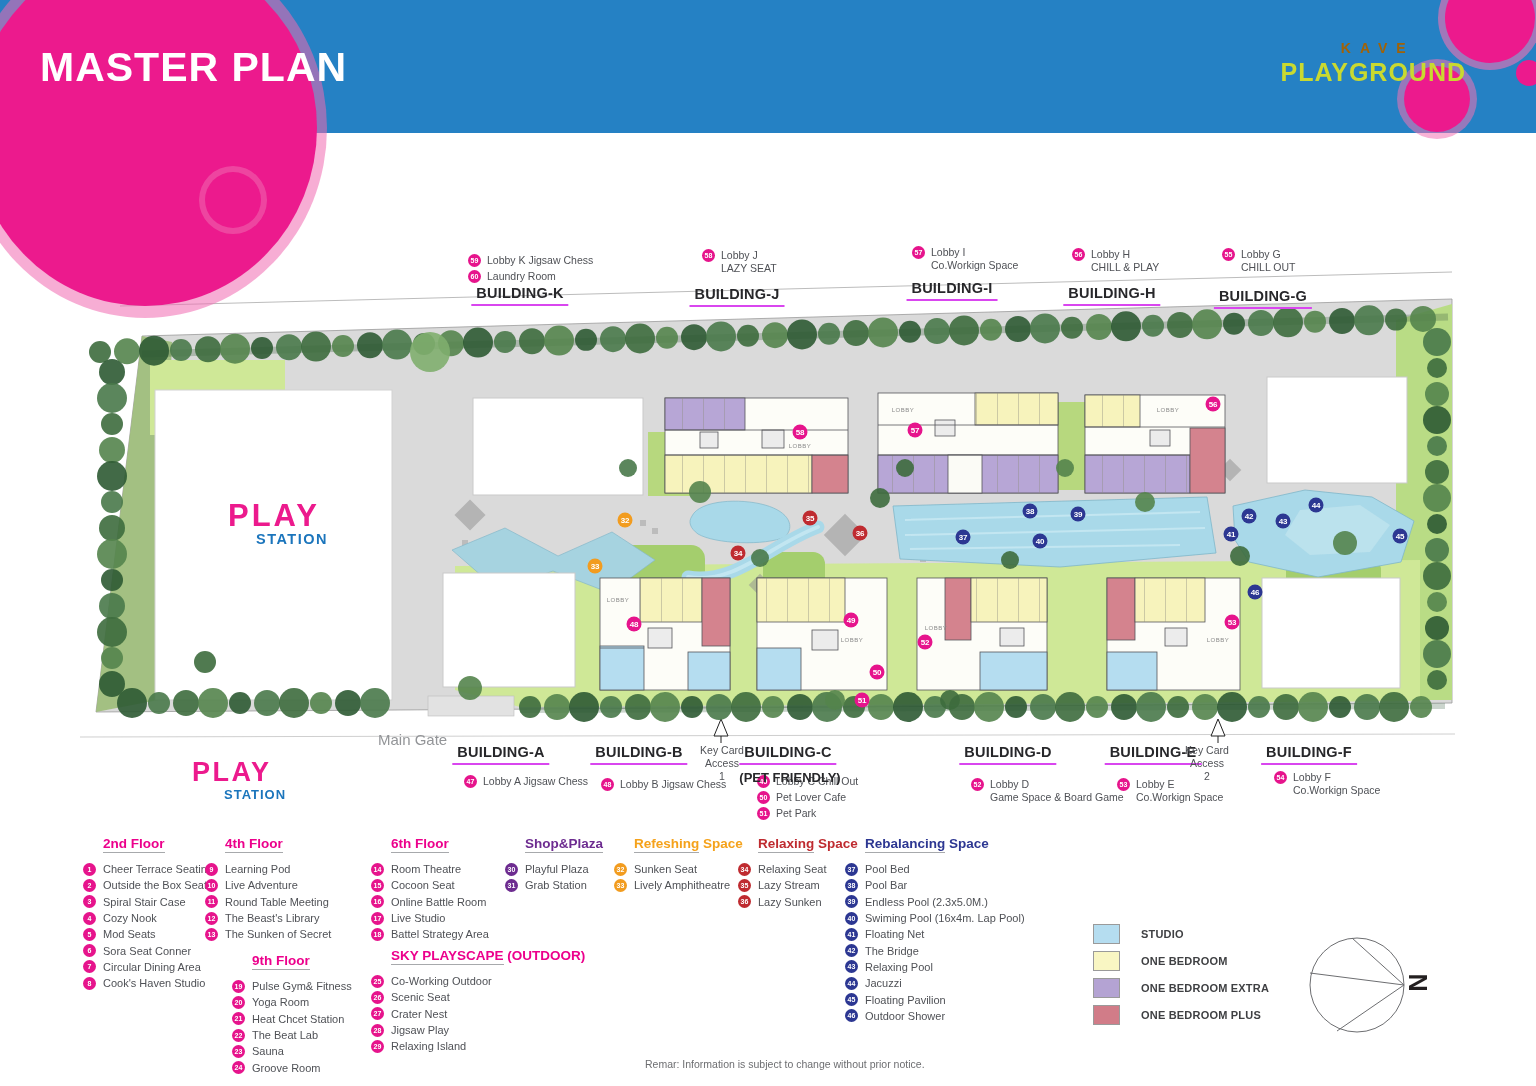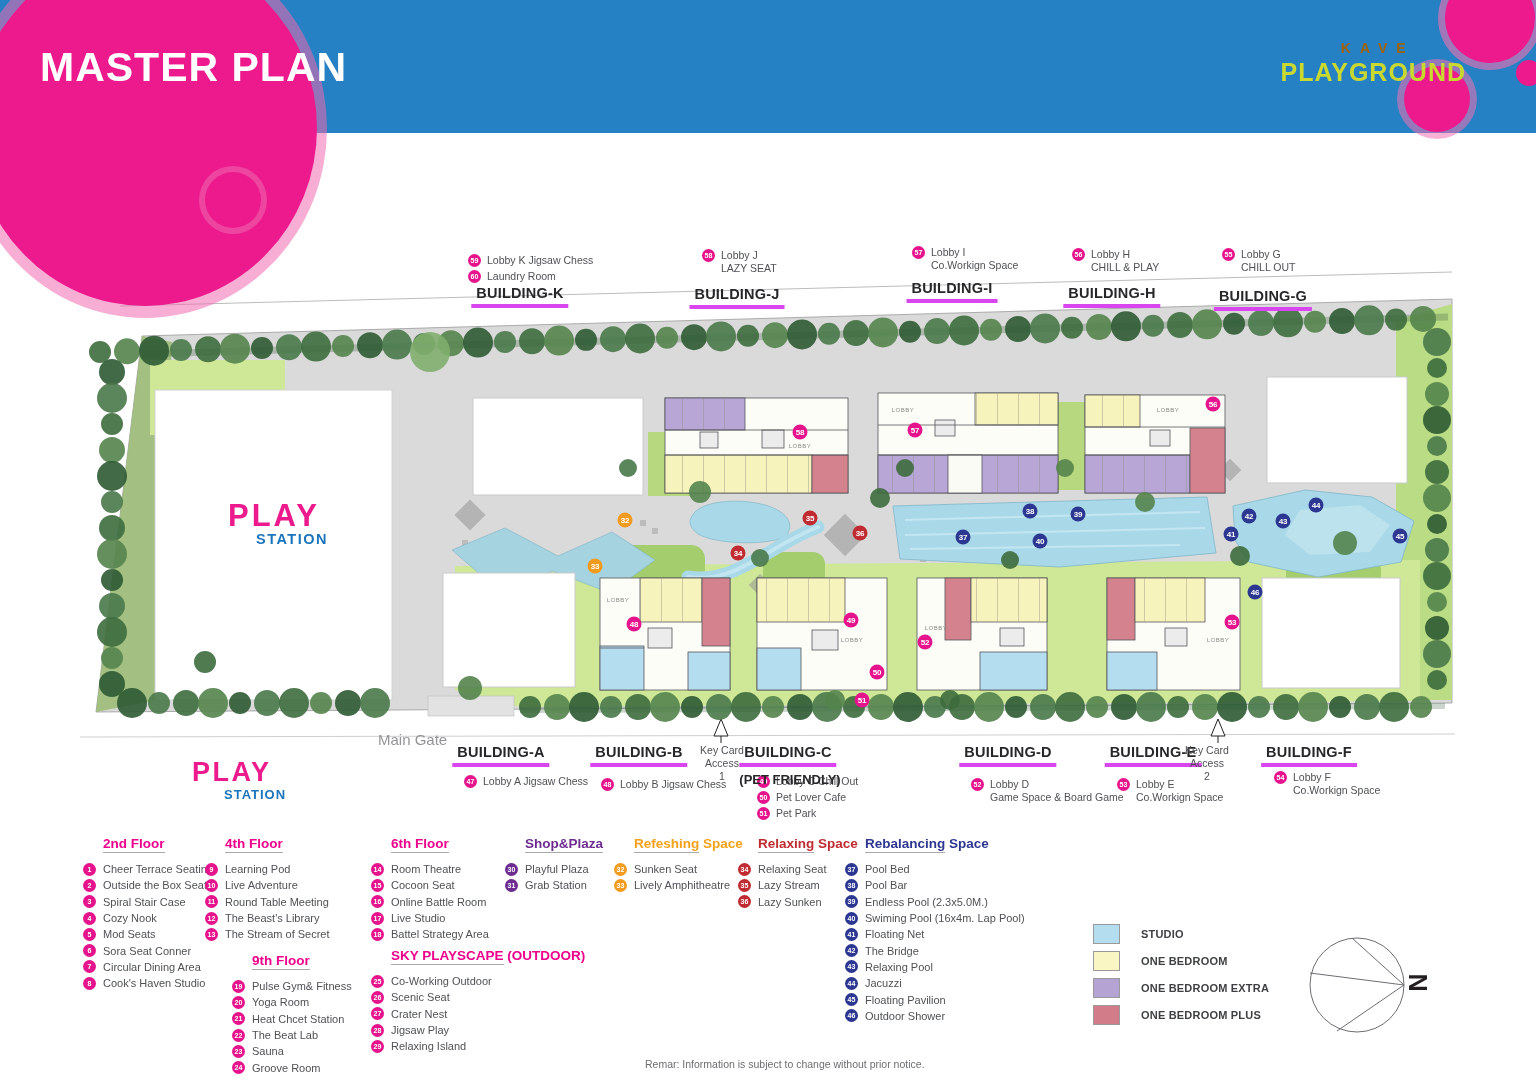--- a/index.html
+++ b/index.html
@@ -25,21 +25,21 @@
   .mk{position:absolute;width:15px;height:15px;border-radius:50%;color:#fff;font-size:8px;font-weight:700;display:flex;align-items:center;justify-content:center;transform:translate(-50%,-50%);z-index:30;letter-spacing:-.3px;}
   .mk.pink{background:#e6148c}.mk.orange{background:#f29c1f}.mk.red{background:#bf2b30}.mk.blue{background:#2c3792}
   .lobby-lab{position:absolute;font-size:6px;color:#8a8a8a;letter-spacing:.5px;transform:translate(-50%,-50%);z-index:25;}
   .play-big1{position:absolute;left:228px;top:498px;font-size:31px;font-weight:800;color:#ec1a8d;letter-spacing:3px;z-index:20;}
   .play-big2{position:absolute;left:256px;top:531px;font-size:14.5px;font-weight:800;color:#1b75bc;letter-spacing:1.5px;z-index:20;}
   .play-sm1{position:absolute;left:192px;top:757px;font-size:27px;font-weight:800;color:#ec1a8d;letter-spacing:2.5px;z-index:20;}
   .play-sm2{position:absolute;left:224px;top:787px;font-size:13px;font-weight:800;color:#1b75bc;letter-spacing:1px;z-index:20;}
   .main-gate{position:absolute;left:378px;top:731px;font-size:15px;color:#939598;z-index:20;}
   
   .b-label-wrap{position:absolute;transform:translateX(-50%);display:flex;align-items:baseline;gap:5px;z-index:32;white-space:nowrap;}
-  .b-name{font-size:14.5px;font-weight:800;color:#27272a;border-bottom:4px solid #d946ef;padding:0 5px 3px;letter-spacing:.2px;}
+  .b-name{font-size:14.5px;font-weight:800;color:#27272a;border-bottom:2px solid #d946ef;padding:0 5px 3px;letter-spacing:.2px;}
   .b-suffix{font-size:13px;font-weight:700;color:#27272a;}
   .note{position:absolute;display:flex;gap:6px;z-index:31;white-space:nowrap;align-items:flex-start;}
   .note-lines{font-size:10.5px;color:#4f5156;line-height:12.5px;}
   .bdg{width:13px;height:13px;min-width:13px;border-radius:50%;color:#fff;font-size:7px;font-weight:700;display:flex;align-items:center;justify-content:center;margin-top:0;}
   .bdg.pink{background:#e6148c}.bdg.purple{background:#6d2c90}.bdg.orange{background:#f29c1f}.bdg.red{background:#bf2b30}.bdg.blue{background:#2c3792}
   .kc{position:absolute;transform:translateX(-50%);text-align:center;font-size:10.5px;color:#4f5156;line-height:13px;z-index:32;white-space:nowrap;}
   
   .sec{position:absolute;z-index:10;white-space:nowrap;}
   .sec-title{font-size:13.5px;font-weight:700;margin-bottom:10px;}
   .tu{border-bottom:1px solid #a7a9ac;padding-bottom:1px;}
@@ -581,21 +581,21 @@
         <div class="lg-row">
           <span class="bdg pink">11</span>
           <span class="lg-label">Round Table Meeting</span>
         </div>
         <div class="lg-row">
           <span class="bdg pink">12</span>
           <span class="lg-label">The Beast's Library</span>
         </div>
         <div class="lg-row">
           <span class="bdg pink">13</span>
-          <span class="lg-label">The Stream of Secret</span>
+          <span class="lg-label">The Sunken of Secret</span>
         </div>
       </div>
       <div class="sec" style="left: 232px; top: 953px;">
         <div class="sec-title c-pink" style="margin-left: 20px;"><span class="tu">9th Floor</span></div>
         <div class="lg-row">
           <span class="bdg pink">19</span>
           <span class="lg-label">Pulse Gym&amp; Fitness</span>
         </div>
         <div class="lg-row">
           <span class="bdg pink">20</span>

